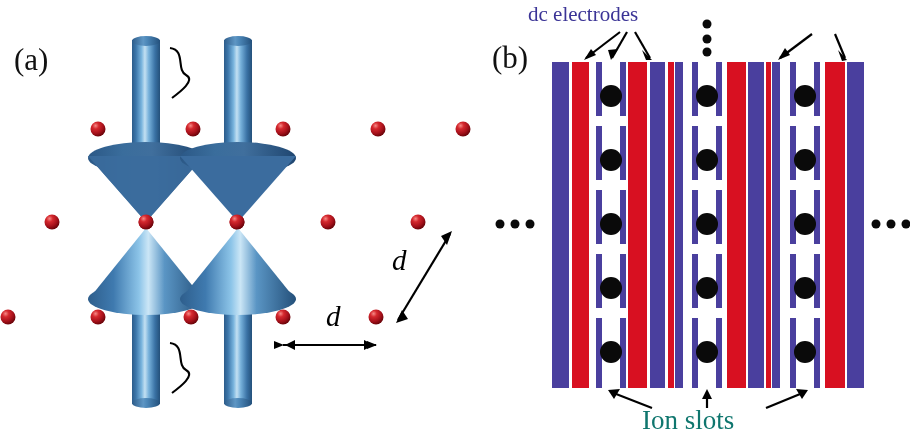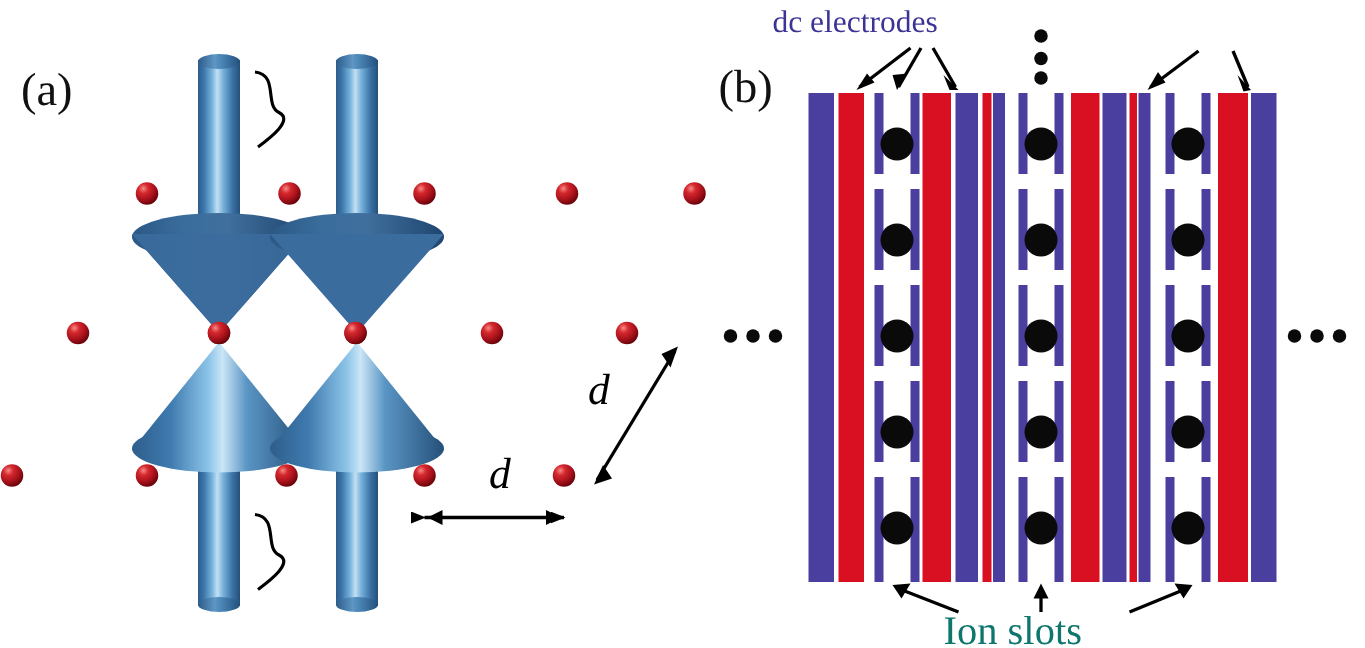--- a/index.html
+++ b/index.html
@@ -9,21 +9,21 @@
 
   
   .panel-label{position:absolute;font-size:31px;color:#111;letter-spacing:0px;}
   .math-d{position:absolute;font-style:italic;font-size:29px;color:#000;
           font-family:"Liberation Serif","DejaVu Serif",serif;}
 
   
   #panel-a{position:absolute;left:0;top:0;width:480px;height:432px;}
 
   
-  #panel-b{position:absolute;left:467px;top:0;width:430px;height:340px;text-align:center;}
+  #panel-b{position:absolute;left:480px;top:0;width:430px;height:340px;text-align:center;}
   .hdr{position:absolute;font-size:21px;white-space:nowrap;}
   .cap-label{position:absolute;font-size:27px;color:#0f766e;white-space:nowrap;}
   svg{overflow:visible;}
 </style>
 </head>
 <body>
 
 <div class="fig">
 
   <div id="panel-a">

